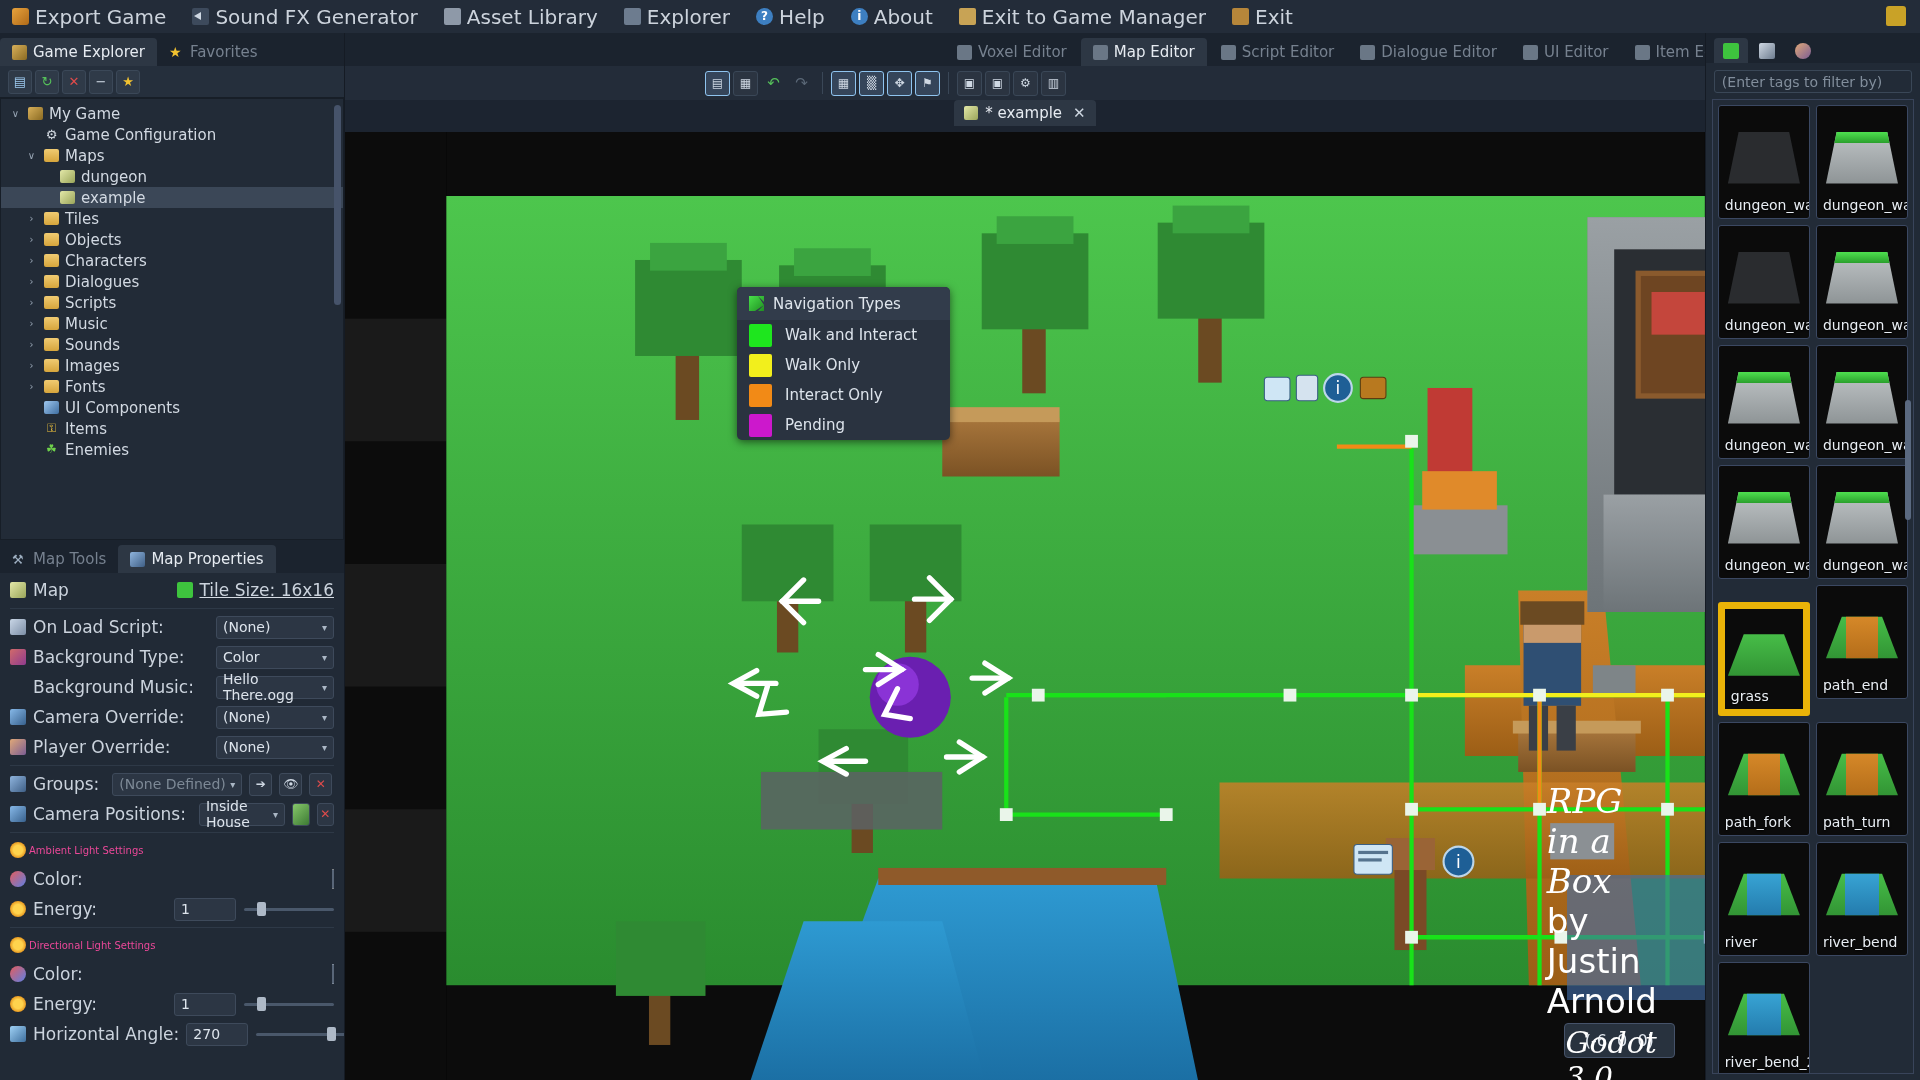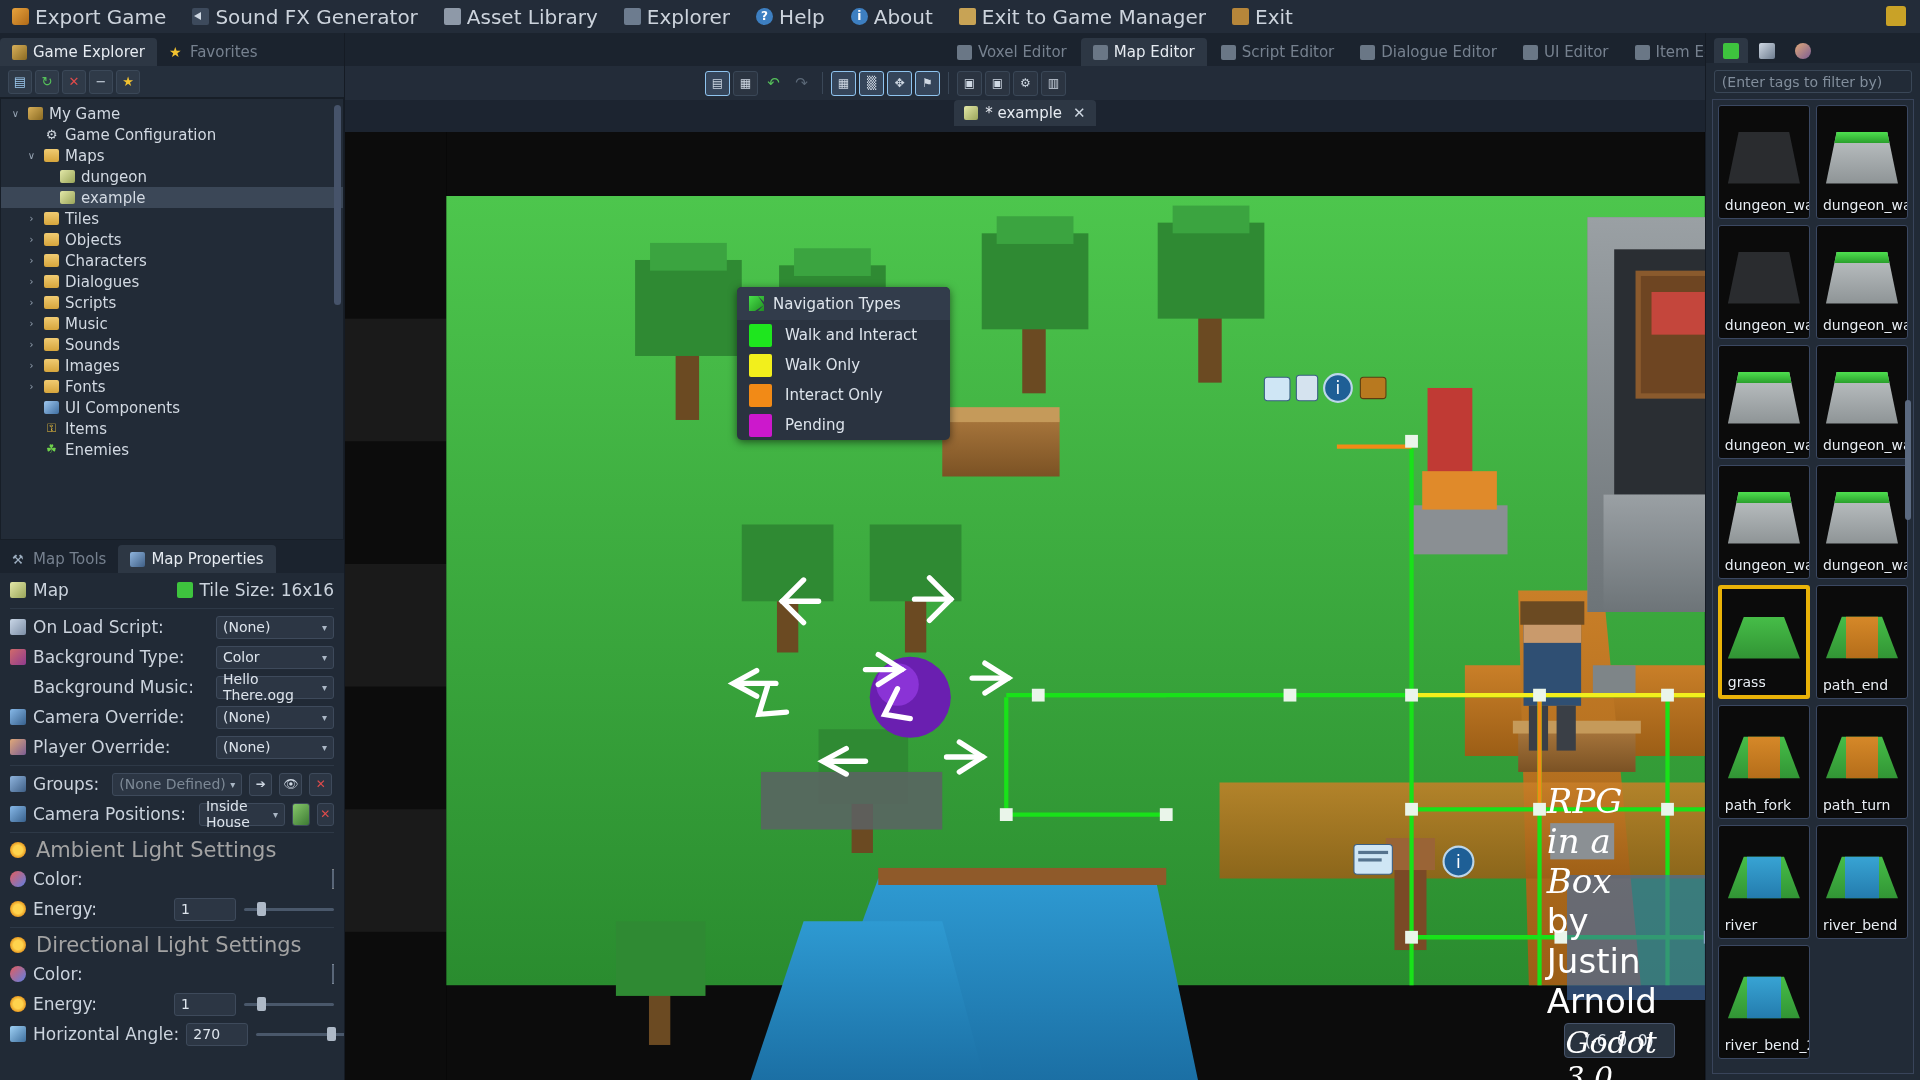--- a/index.html
+++ b/index.html
@@ -102,22 +102,22 @@
     padding:0 6px; position:relative; cursor:pointer;}
   .combo .chev { position:absolute; right:6px; color:#aab6c4; font-size:10px;}
   .combo.dim { color:#7d8996; }
   .txtbox { width:62px; height:23px; background:#2c3644; border:1px solid #3e4a5b;
     border-radius:3px; color:#dde4ec; font-size:14px; display:flex;align-items:center;
     padding:0 6px;}
   .swatch { width:138px; height:20px; border-radius:2px; border:1px solid #596678;}
   .slider { width:90px; height:18px; position:relative; display:flex; align-items:center;}
   .slider:before{content:"";position:absolute;left:0;right:0;height:3px;background:#4a586b;border-radius:2px;}
   .slider .knob{position:absolute;width:9px;height:14px;background:#aeb9c7;border-radius:2px;}
-  .section { display:flex;align-items:center;gap:10px;height:28px;padding:0 10px;
-    font-size:21px;color:#a3a3a3;}
+  .section { display:flex;align-items:center;gap:3px;height:28px;padding:0 10px;
+    font-size:10px;color:#ec4899;}
   .sep { height:1px; background:#2e3947; margin:3px 10px; }
   .miniBtn { width:23px;height:23px;border-radius:3px;background:#2c3644;
     border:1px solid #3e4a5b;display:flex;align-items:center;justify-content:center;
     font-size:12px;color:#cfd8e3;cursor:pointer;}
   .miniBtn.red{color:#e04b4b;}
   .miniBtn.green{background:linear-gradient(135deg,#86c86a,#3d7a34);}
 
   
   #center { flex:1 1 auto; display:flex; flex-direction:column; background:#1c2430;
      min-width:0;}
@@ -186,21 +186,21 @@
   .rtab .ri.screen{background:linear-gradient(135deg,#cfd8e3,#6d7c8f);}
   .rtab .ri.person{background:linear-gradient(135deg,#e0a878,#7b5d94);border-radius:50%;}
   #tagfilter { margin:7px 8px 6px 8px; height:23px; background:#222b37;
      border:1px solid #3a4757; border-radius:3px; color:#828e9c; font-size:14px;
      display:flex; align-items:center; padding:0 7px;}
   #tilegrid { flex:1; overflow:hidden; margin:0 6px 6px 6px; background:#222b37;
      border:1px solid #39445a; padding:5px; display:grid;
      grid-template-columns:1fr 1fr; gap:6px; align-content:start; position:relative;}
   .tile { background:#0b0b0b; border:1px solid #3b4862; border-radius:3px;
      height:114px; position:relative; cursor:pointer; overflow:hidden;}
-  .tile.sel { border:4px solid #eab308; }
+  .tile.sel { border:7px solid #eab308;margin-top:17px; }
   .tile .tname { position:absolute; left:6px; bottom:5px; font-size:14px;
      color:#e9eef4; text-shadow:0 1px 2px #000; }
   .tile .art { position:absolute; left:50%; top:46%; transform:translate(-50%,-50%);
      width:72px; height:52px; }
   #tile-scroll { position:absolute; right:2px; top:300px; width:6px; height:120px;
      background:#5a6980; border-radius:3px;}
 
   
   .vx-grass { background:linear-gradient(180deg,#49c24a,#2f8f32);
      clip-path:polygon(22% 10%,78% 10%,100% 90%,0 90%); }
@@ -380,21 +380,21 @@
         <div class="tab active">
           <span class="tico props"></span>
           <span>Map Properties</span>
         </div>
       </div>
 
       <div id="props-body">
         <div class="prow">
           <span class="picon map"></span>
           <span class="plabel">Map</span>
-          <span class="pfield" style="display:flex;align-items:center;gap:6px;">
+          <span class="pfield" style="display:flex;align-items:center;gap:6px;text-decoration:underline;">
             <span class="picon tilesz"></span>
             <span class="plabel">Tile Size: 16x16</span>
           </span>
         </div>
         <div class="sep"></div>
 
         <div id="prop-fields">
             <div class="prow">
               <span class="picon script"></span>
               <span class="plabel">On Load Script:</span>

